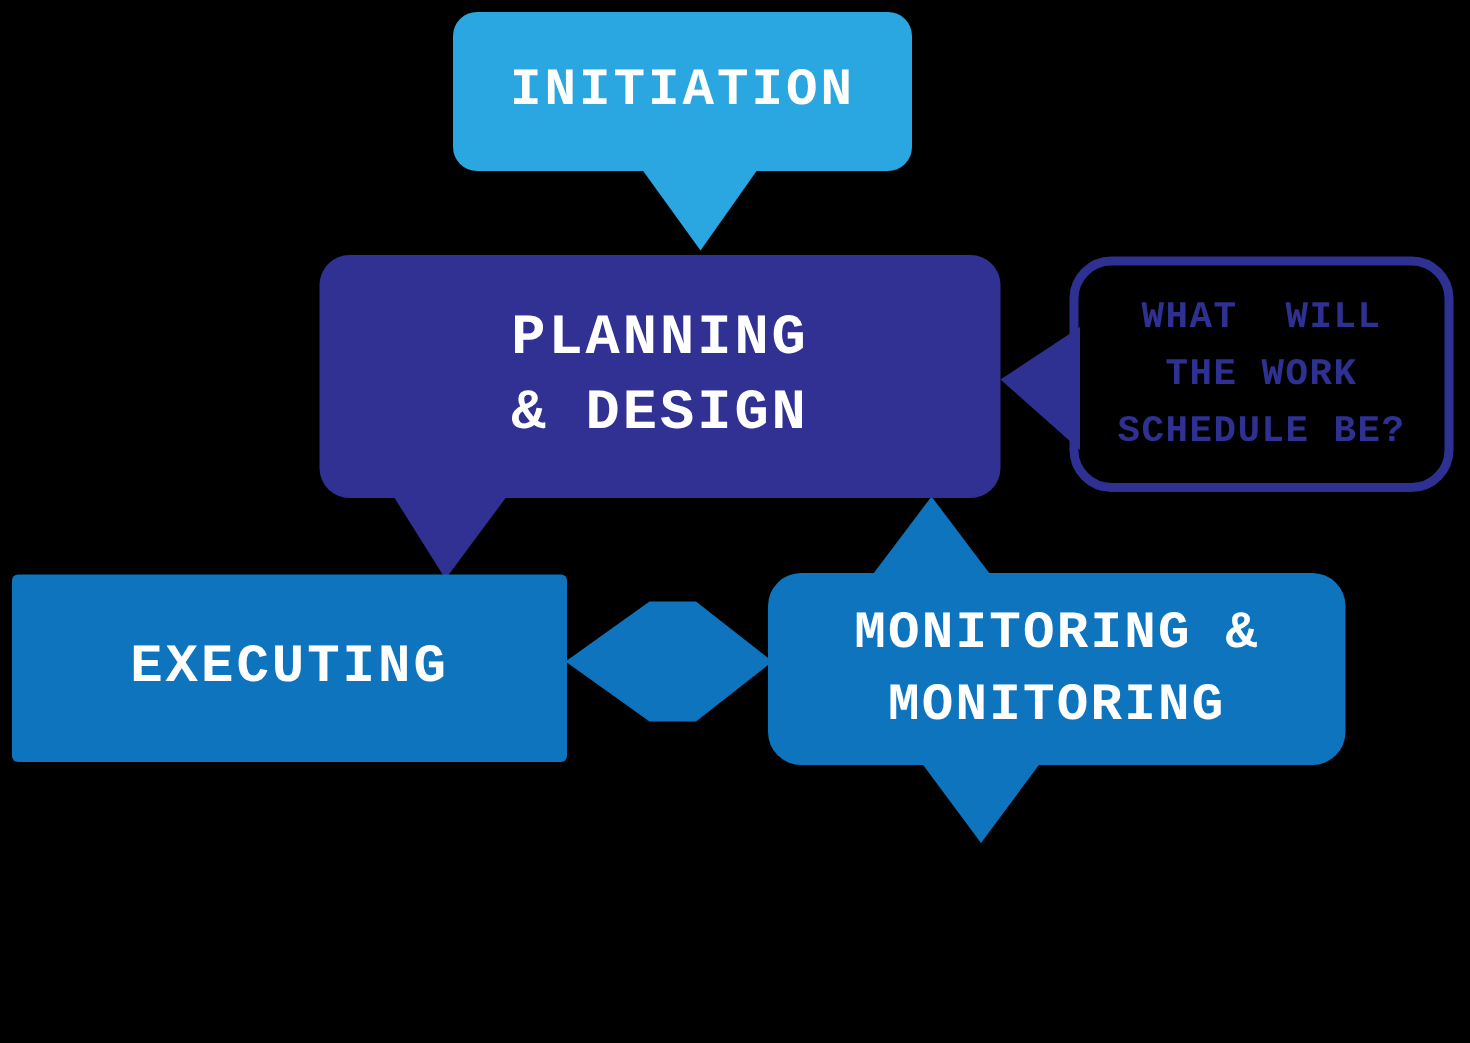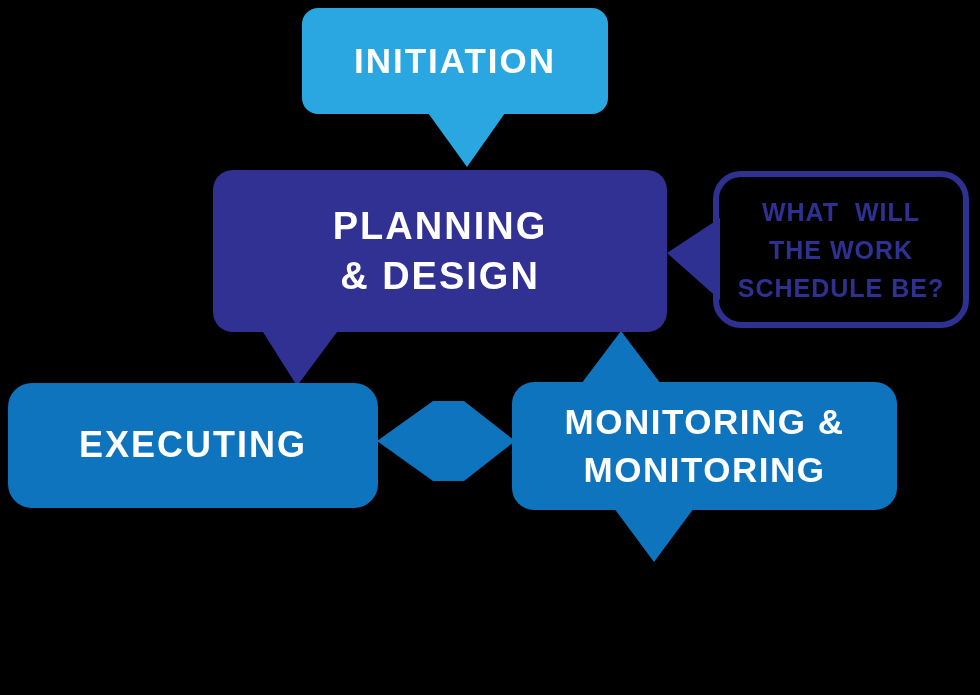--- a/index.html
+++ b/index.html
@@ -31,35 +31,36 @@
   .fill-callout{fill:var(--callout-indigo);}
   .fill-med{fill:var(--medium-blue);}
   .node{
     position:absolute;
     display:flex;flex-direction:column;align-items:center;justify-content:center;
     text-align:left;
     color:var(--text-white);
     font-weight:700;
     letter-spacing:2px;
     line-height:1.3;
+    font-family:Liberation Mono, monospace;
   }
   .node .line{white-space:pre;}
   .initiation{
     left:302px;top:8px;width:306px;height:106px;
     background:var(--light-blue);border-radius:16px;
     font-size:35px;
   }
   .planning{
     left:213px;top:170px;width:454px;height:162px;
     background:var(--indigo);border-radius:20px;
     font-size:38px;line-height:50px;
   }
   .executing{
     left:8px;top:383px;width:370px;height:125px;
-    background:var(--medium-blue);border-radius:24px;
+    background:var(--medium-blue);border-radius:4px;
     font-size:36px;
   }
   .monitoring{
     left:512px;top:382px;width:385px;height:128px;
     background:var(--medium-blue);border-radius:22px;
     font-size:35px;line-height:48px;letter-spacing:1.5px;
   }
   .closing{
     left:453px;top:563px;width:404px;height:130px;
     background:var(--bright-blue);border-radius:28px;

